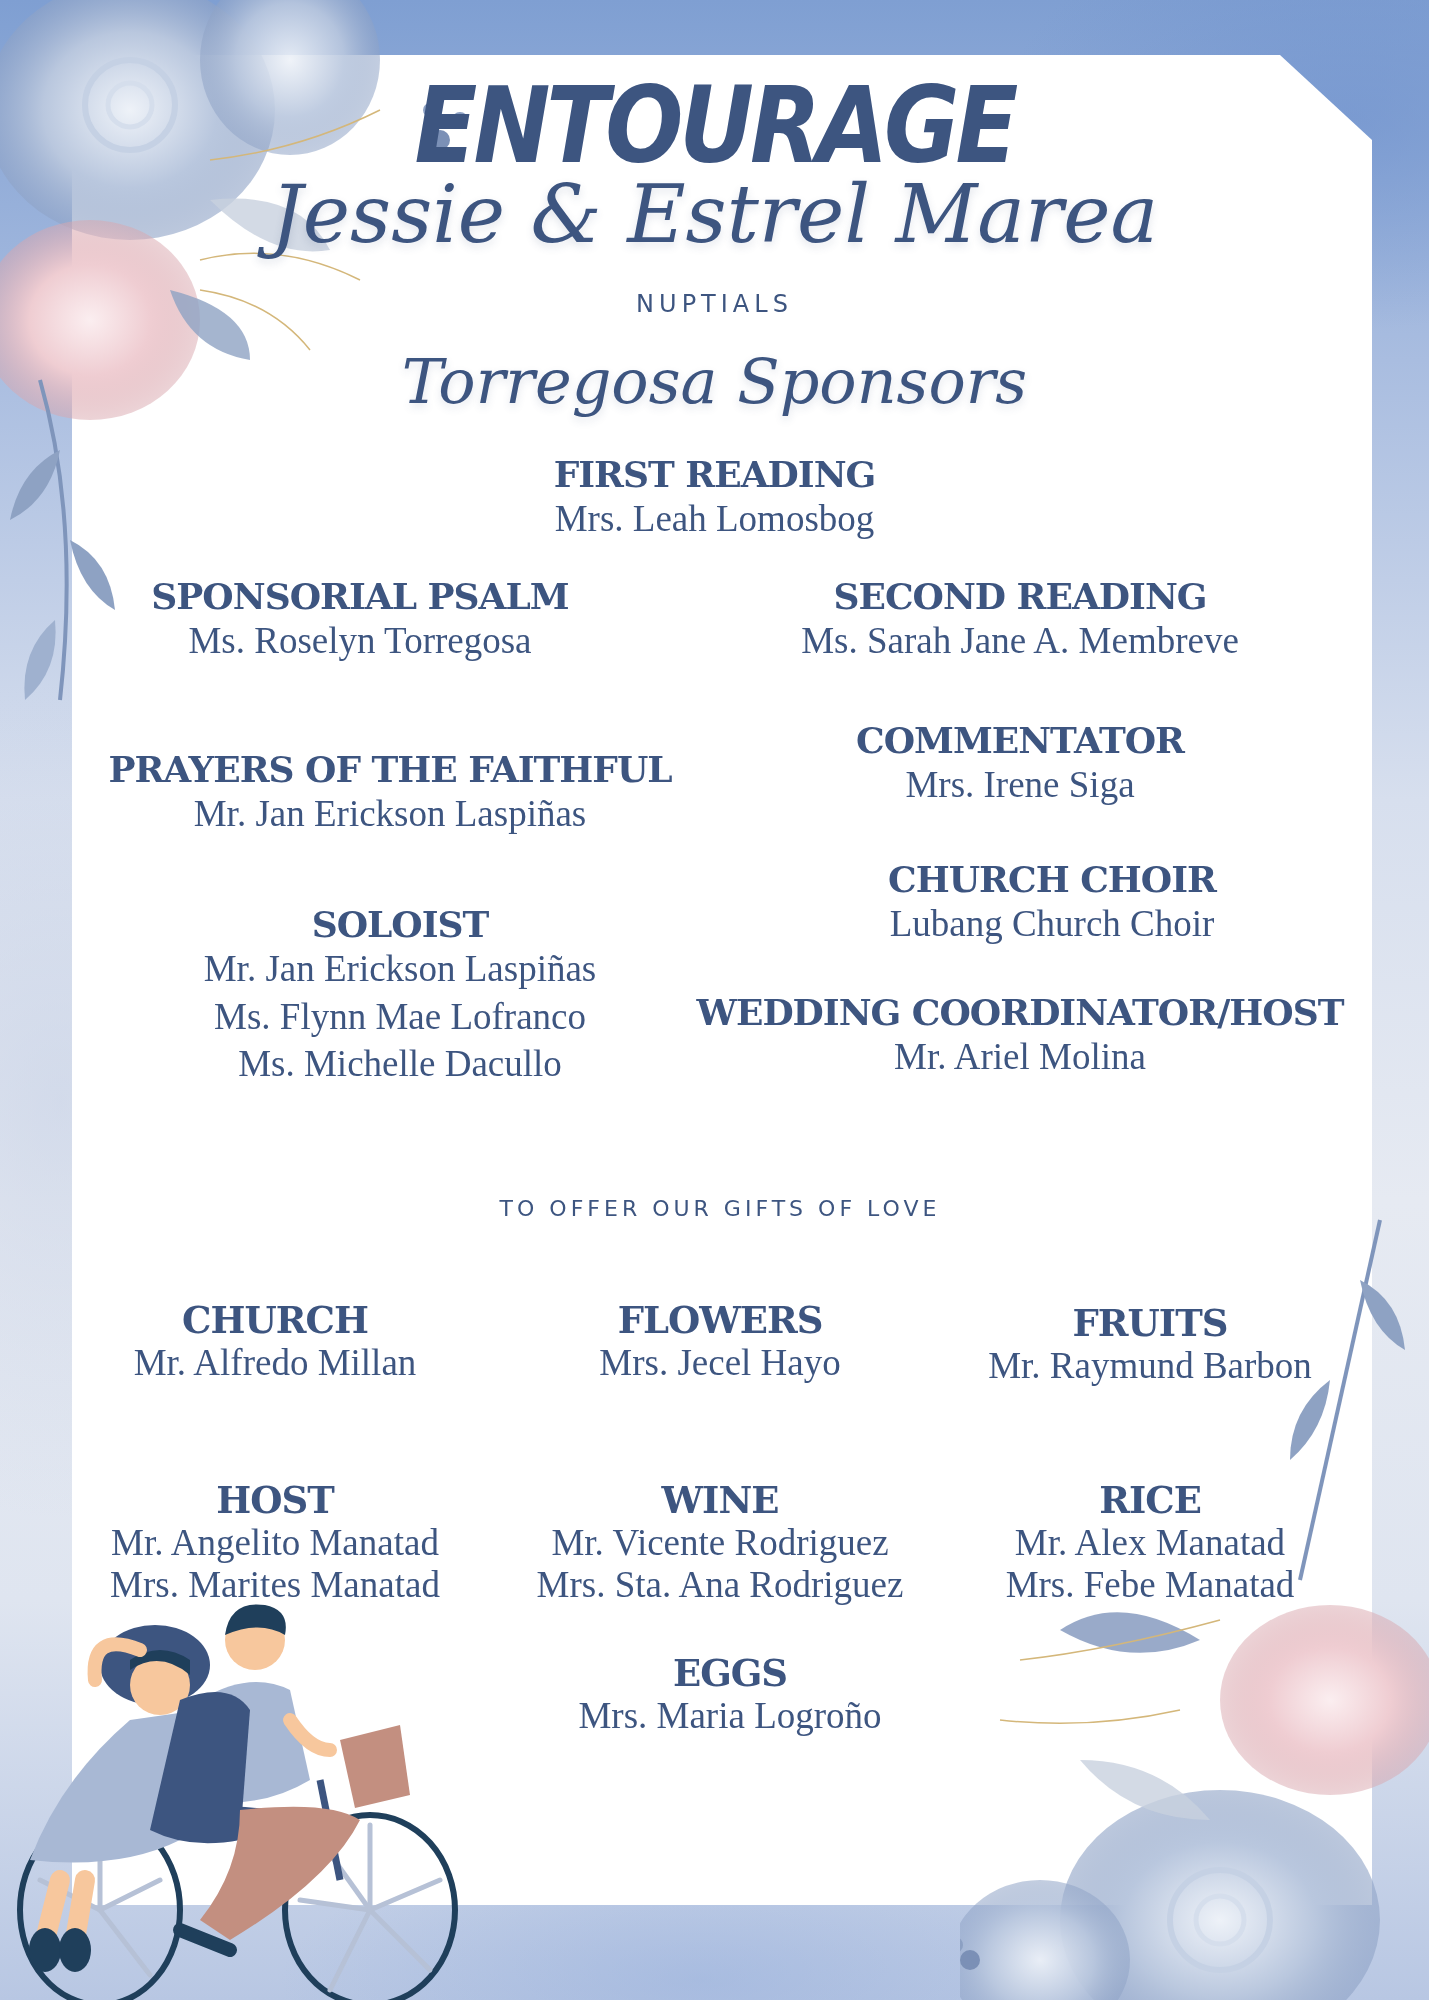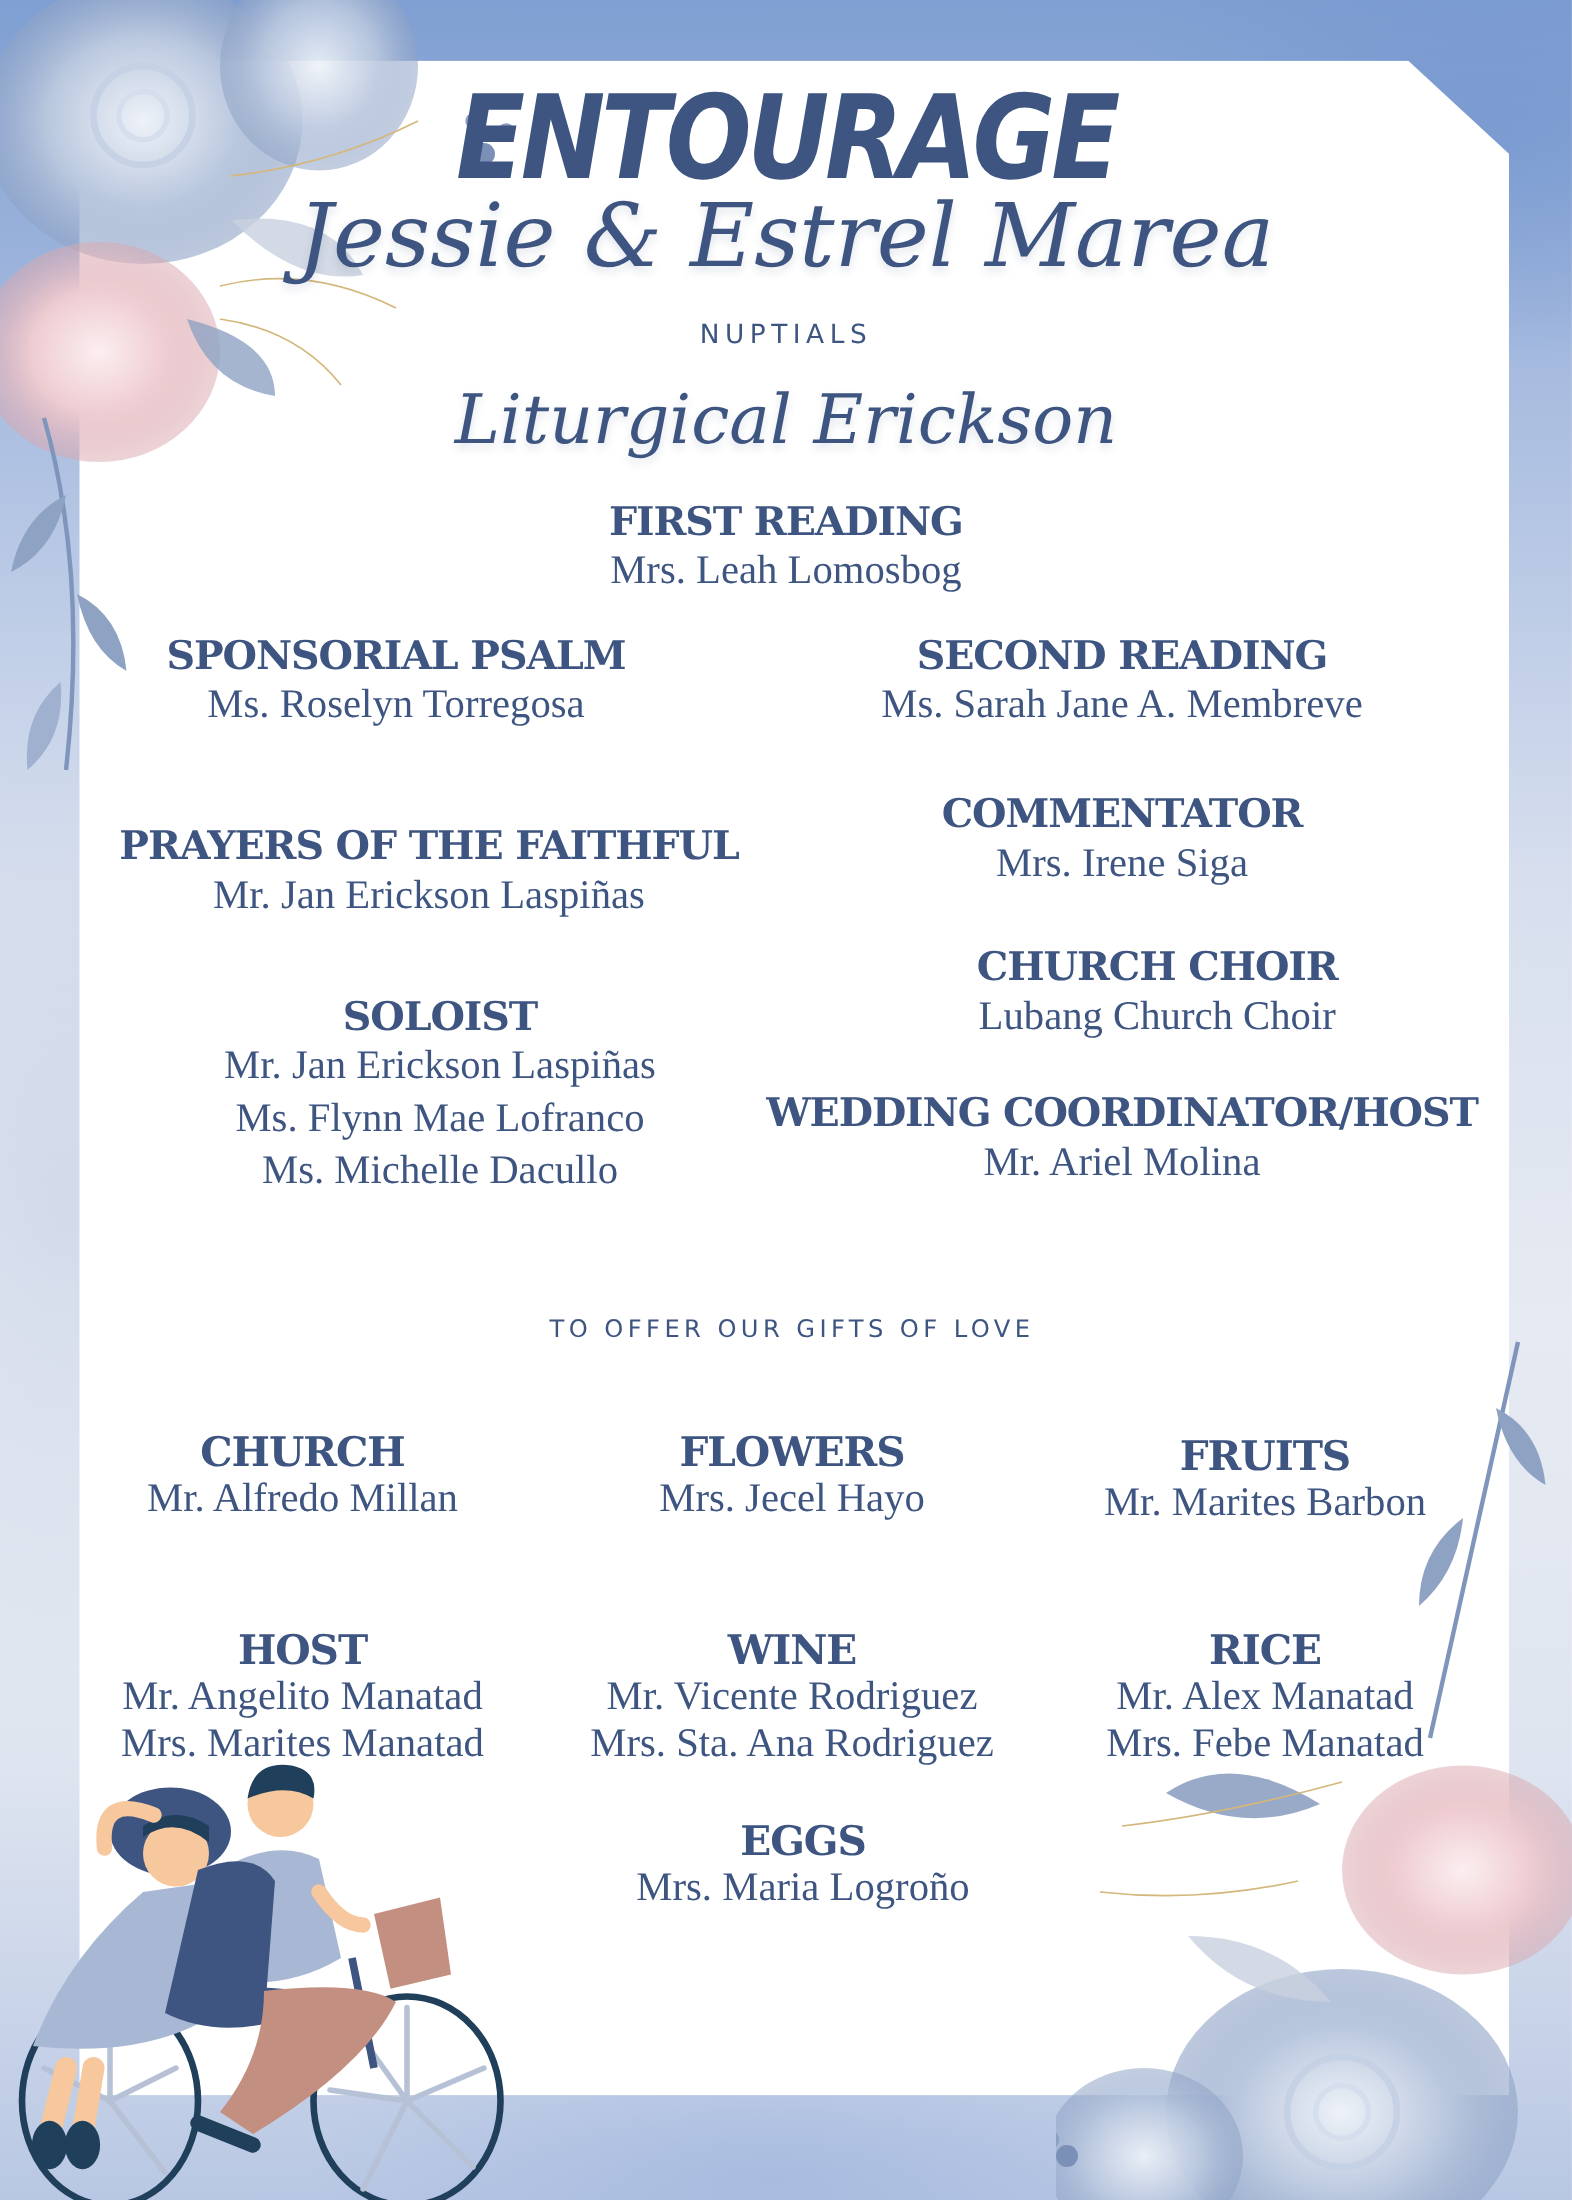--- a/index.html
+++ b/index.html
@@ -127,21 +127,21 @@
   <ellipse cx="80" cy="760" rx="90" ry="80" fill="url(#rb2)" opacity="0.9"></ellipse>
   <path d="M120 560 Q200 560 250 620 Q170 620 120 560Z" fill="#c8d1df" opacity="0.8"></path>
   <circle cx="10" cy="760" r="10" fill="#7b90b6"></circle>
   <circle cx="-5" cy="745" r="8" fill="#8ca0c3"></circle>
 </svg>
 
 <div class="center title-entourage" style="top:80px">ENTOURAGE</div>
 <div class="center title-names" style="top:175px">Jessie &amp; Estrel Marea</div>
 <div class="center nuptials" style="top:290px">NUPTIALS</div>
 
-<div class="center section-script" style="top:345px">Liturgical Erickson</div>
+<div class="center section-script" style="top:345px">Torregosa Sponsors</div>
 
 <div class="role" style="left:0;width:1429px;top:440px">
   <div class="role-title">FIRST READING</div>
   <div class="role-name">Mrs. Leah Lomosbog</div>
 </div>
 
 <div class="role" style="left:100px;width:520px;top:562px">
   <div class="role-title">SPONSORIAL PSALM</div>
   <div class="role-name">Ms. Roselyn Torregosa</div>
 </div>
@@ -185,21 +185,21 @@
   <div class="role-name">Mr. Alfredo Millan</div>
 </div>
 
 <div class="role gift" style="left:520px;width:400px;top:1285px">
   <div class="role-title">FLOWERS</div>
   <div class="role-name">Mrs. Jecel Hayo</div>
 </div>
 
 <div class="role gift" style="left:950px;width:400px;top:1288px">
   <div class="role-title">FRUITS</div>
-  <div class="role-name">Mr. Marites Barbon</div>
+  <div class="role-name">Mr. Raymund Barbon</div>
 </div>
 
 <div class="role gift" style="left:85px;width:380px;top:1465px">
   <div class="role-title">HOST</div>
   <div class="role-name">Mr. Angelito Manatad</div>
   <div class="role-name">Mrs. Marites Manatad</div>
 </div>
 
 <div class="role gift" style="left:505px;width:430px;top:1465px">
   <div class="role-title">WINE</div>

